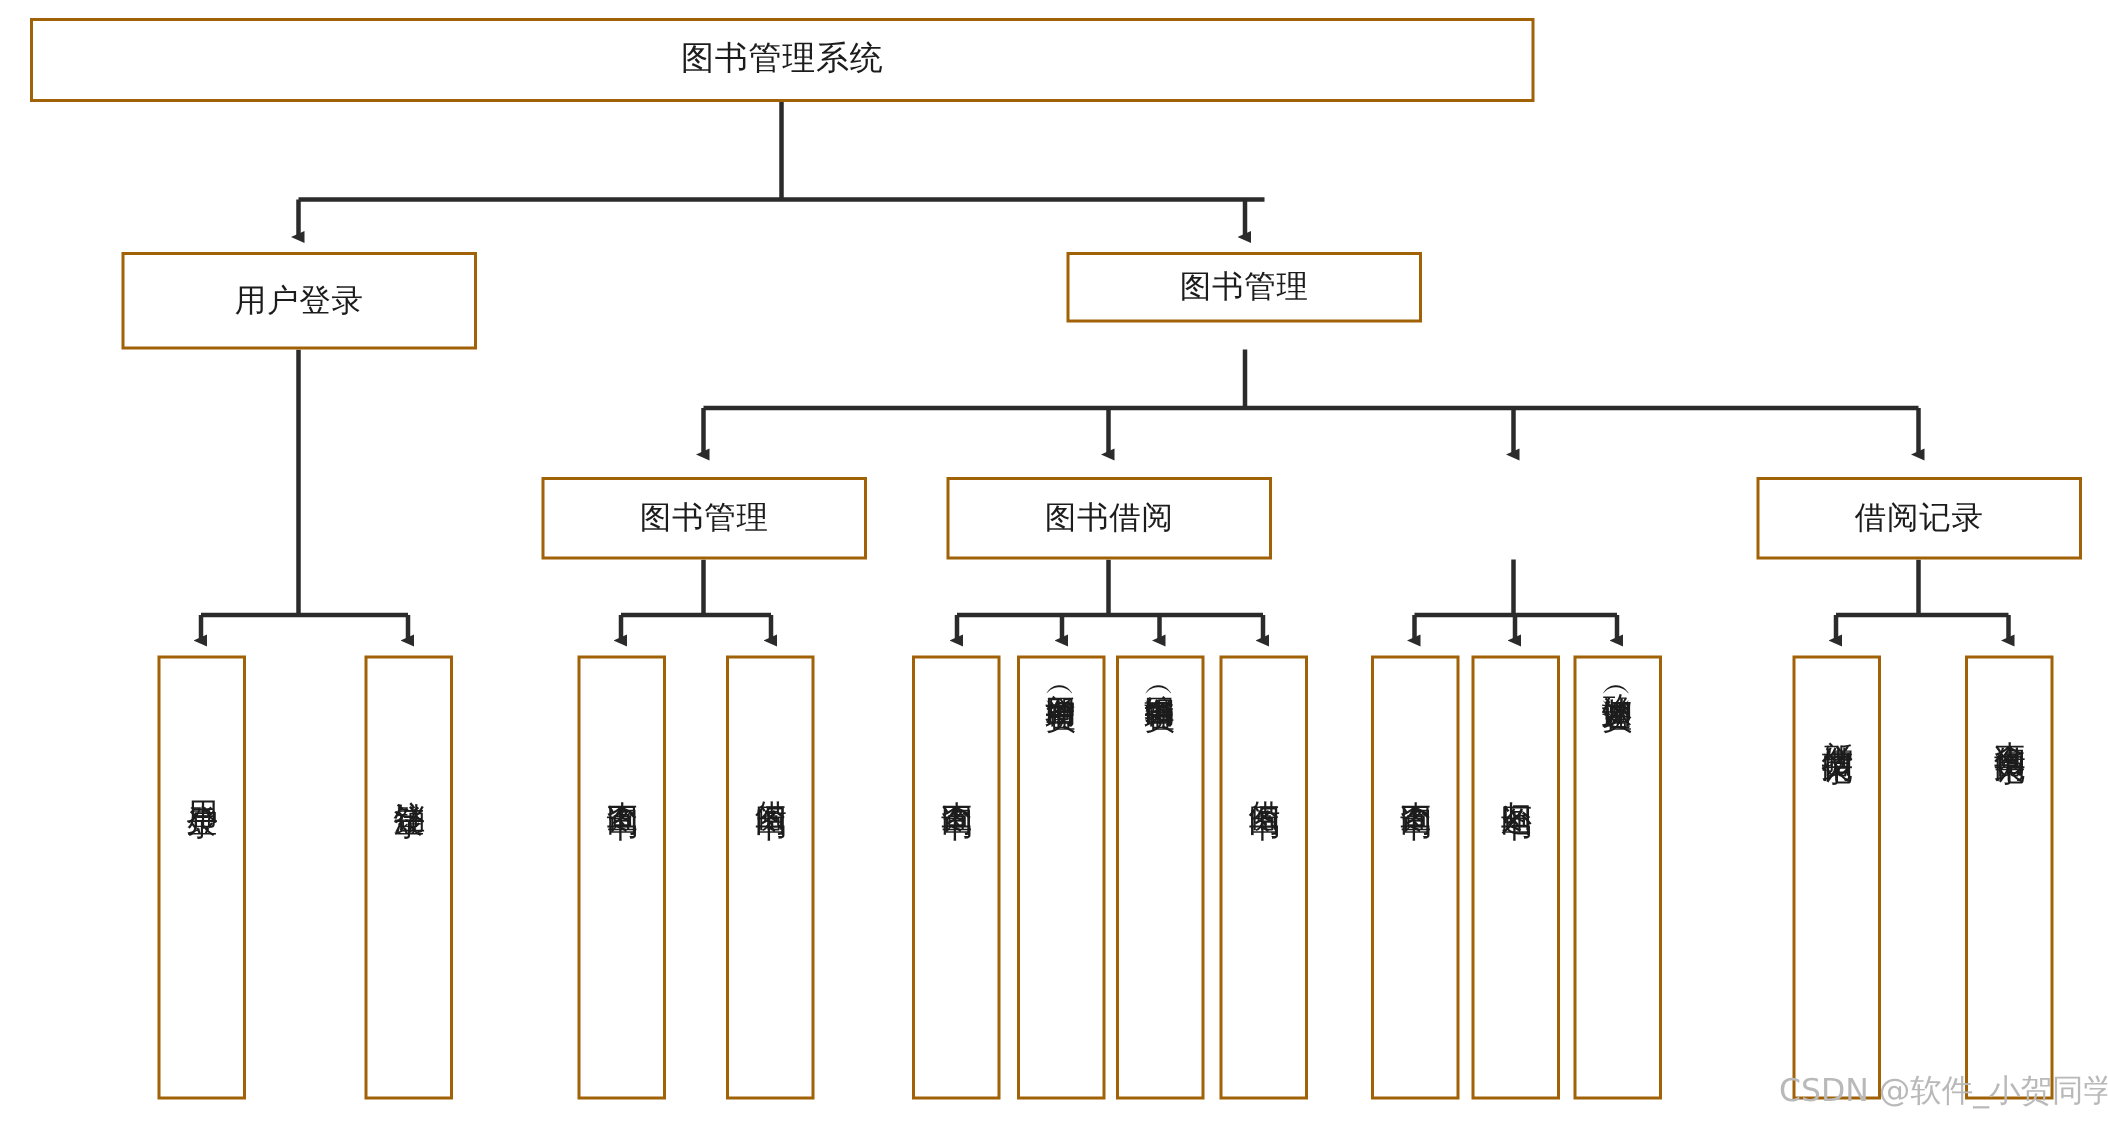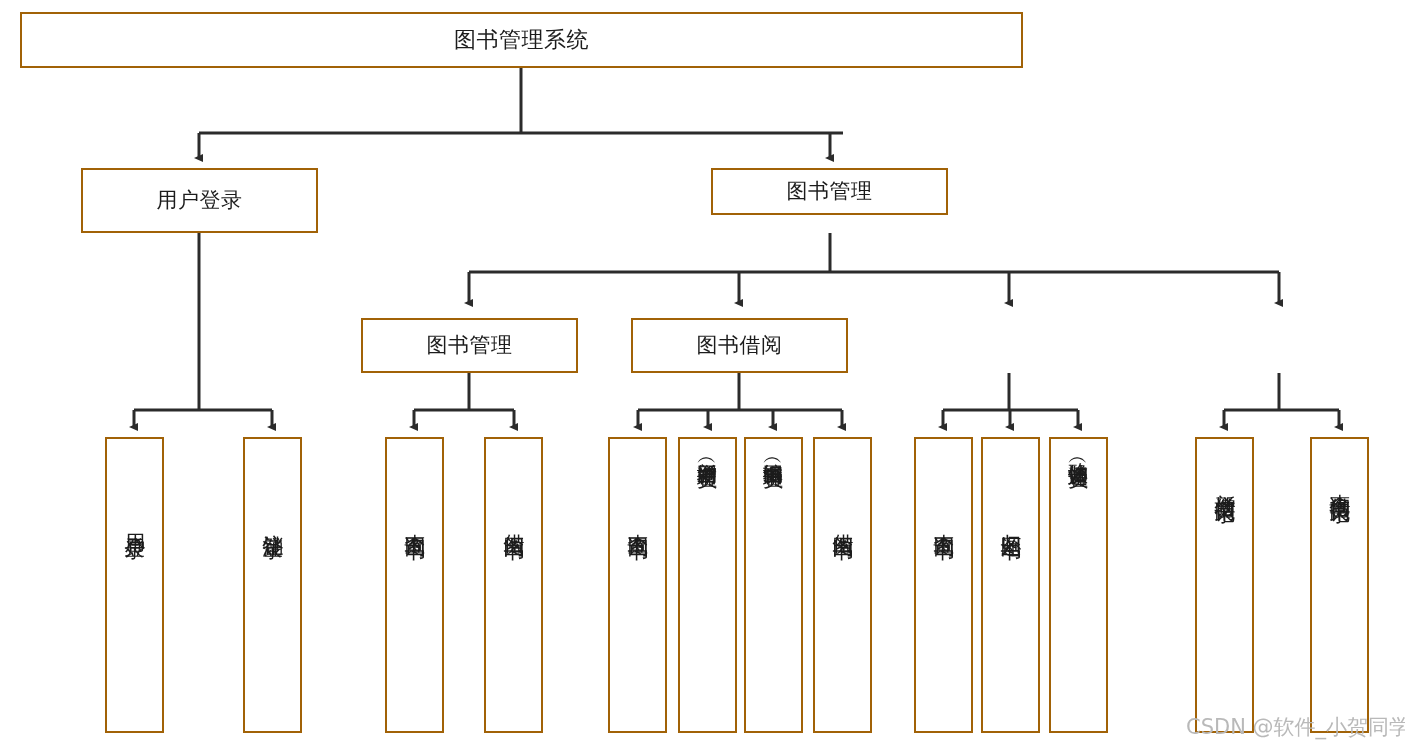--- a/index.html
+++ b/index.html
@@ -141,20 +141,23 @@
   <div class="node horiz" style="left:711px; top:168px; width:237px; height:47px;">
     <span class="node-label">图书管理</span>
   </div>
 
   <div class="node horiz" style="left:361px; top:318px; width:217px; height:55px;">
     <span class="node-label">图书管理</span>
   </div>
   <div class="node horiz" style="left:631px; top:318px; width:217px; height:55px;">
     <span class="node-label">图书借阅</span>
   </div>
+  <div class="node horiz" style="left:1171px; top:318px; width:217px; height:55px;">
+    <span class="node-label">借阅记录</span>
+  </div>
 
   <div class="node vert" style="left:105px; top:437px; width:59px; height:296px; padding-top:78px;">
     <span class="node-label">用户登录</span>
   </div>
   <div class="node vert" style="left:243px; top:437px; width:59px; height:296px; padding-top:78px;">
     <span class="node-label">注销登录</span>
   </div>
 
   <div class="node vert" style="left:385px; top:437px; width:59px; height:296px; padding-top:78px;">
     <span class="node-label">查询图书</span>

